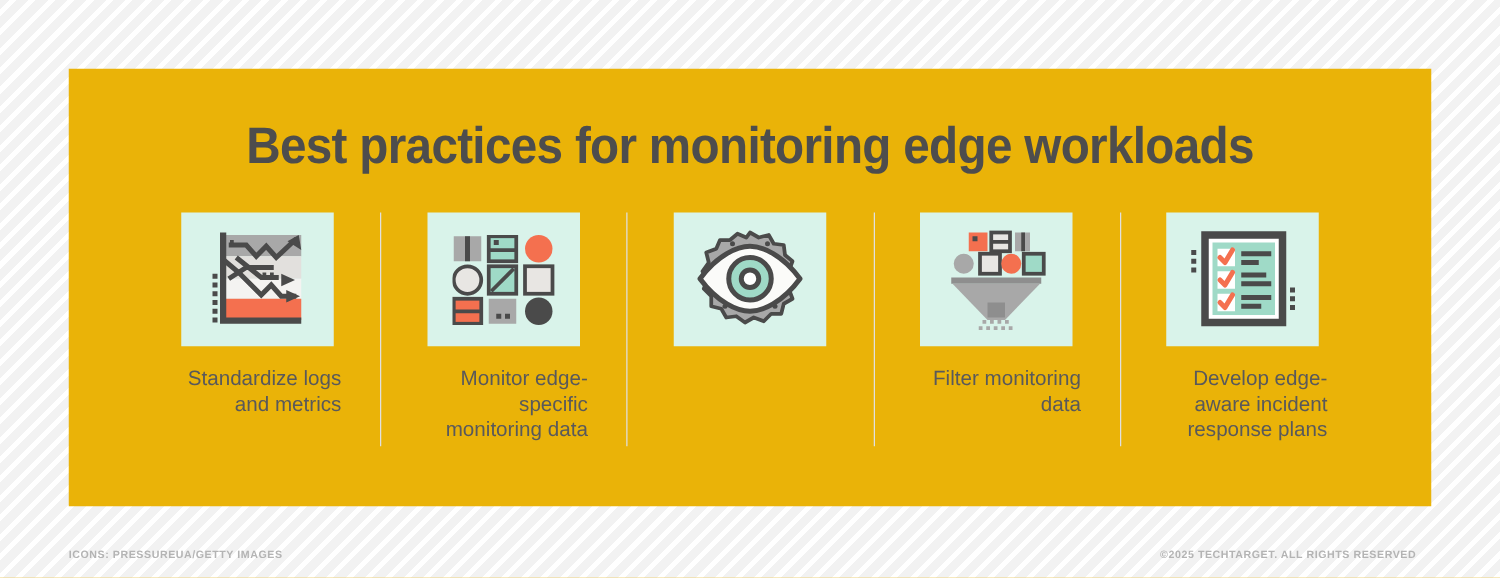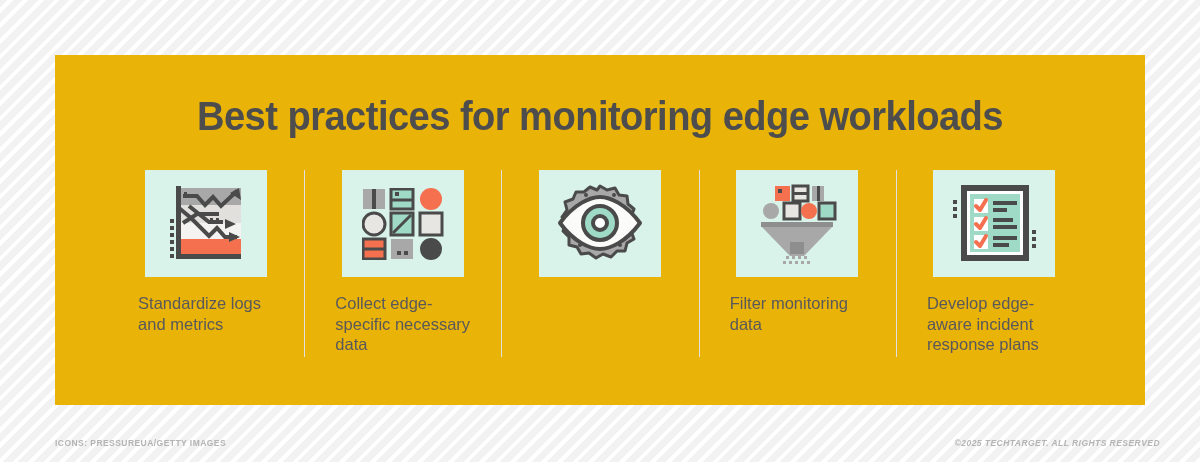--- a/index.html
+++ b/index.html
@@ -81,35 +81,35 @@
     justify-content: center;
     box-sizing: border-box;
   }
   .tile svg { display: block; }
 
   .label {
     margin-top: 16px;
     font-size: 16.5px;
     line-height: 20.5px;
     color: #59595b;
-    text-align: left;
+    text-align: right;
     max-width: 135px;
   }
 
   .footer-left, .footer-right {
     position: absolute;
     bottom: 14px;
     font-size: 8.5px;
     letter-spacing: 0.45px;
     color: #b4b4b4;
     font-weight: bold;
     font-family: "Liberation Sans", sans-serif;
   }
   .footer-left { left: 55px; }
-  .footer-right { right: 40px; font-style: italic; }
+  .footer-right { right: 67px; }
 </style>
 </head>
 <body>
 
 <div class="card">
 
   <div class="page-title">Best practices for monitoring edge workloads</div>
 
   <div class="columns">
 
@@ -162,21 +162,21 @@
           <rect x="58" y="25" width="22" height="22" fill="#e8e6e3" stroke="#4a4a4a" stroke-width="3"></rect>
 
           <rect x="1" y="51" width="22" height="20" fill="#f4704f" stroke="#4a4a4a" stroke-width="3"></rect>
           <line x1="1" y1="61" x2="23" y2="61" stroke="#4a4a4a" stroke-width="3"></line>
           <rect x="29" y="51" width="22" height="20" fill="#a8a8a8"></rect>
           <rect x="35" y="63" width="4" height="4" fill="#4a4a4a"></rect>
           <rect x="42" y="63" width="4" height="4" fill="#4a4a4a"></rect>
           <circle cx="69" cy="61" r="11" fill="#4a4a4a"></circle>
         </svg>
       </div>
-      <div class="label">Collect edge-specific necessary data</div>
+      <div class="label">Monitor edge-specific monitoring data</div>
     </div>
 
 
     <div class="column">
       <div class="tile">
         <svg width="88" height="82" viewBox="0 0 88 82">
           <g fill="#a8a8a8" stroke="#4a4a4a" stroke-width="3" stroke-linejoin="round">
             <path d="M44 3 L51 7 L59 5 L63 12 L71 13 L72 21 L78 26 L75 34 L79 41 L75 48 L78 56 L71 60 L69 68 L61 68 L55 74 L47 71 L40 75 L33 70 L25 71 L21 64 L13 62 L13 54 L7 48 L10 41 L6 34 L11 27 L9 19 L17 16 L20 9 L28 9 L34 4 L41 7 Z"></path>
           </g>
           <g fill="#4a4a4a">

